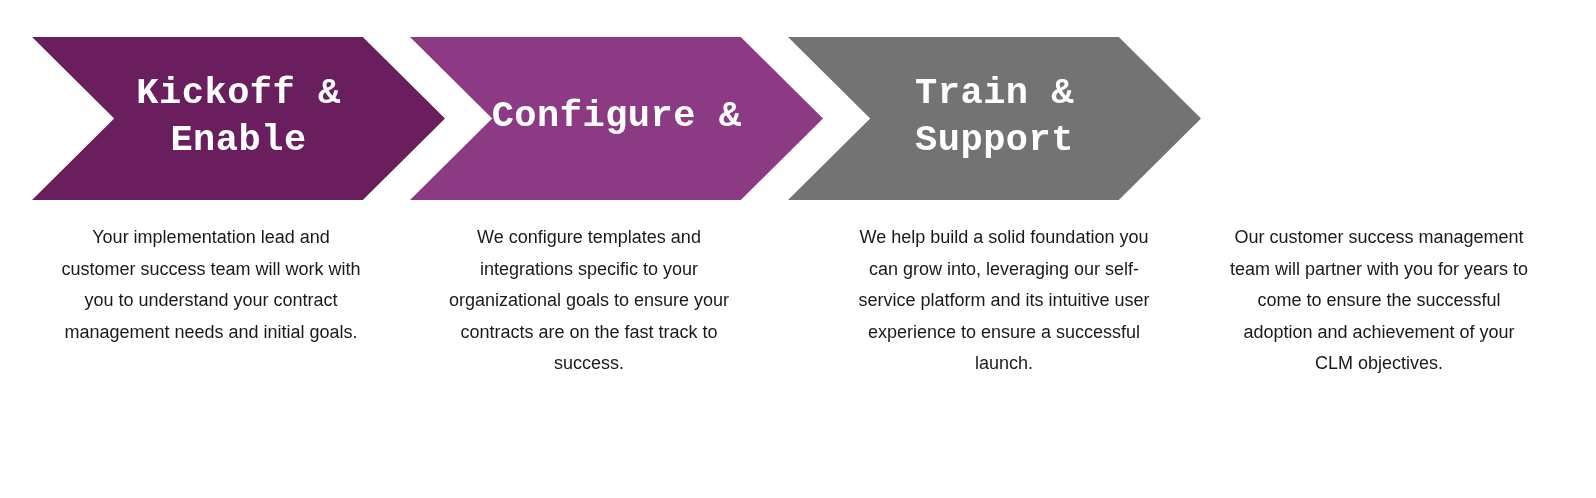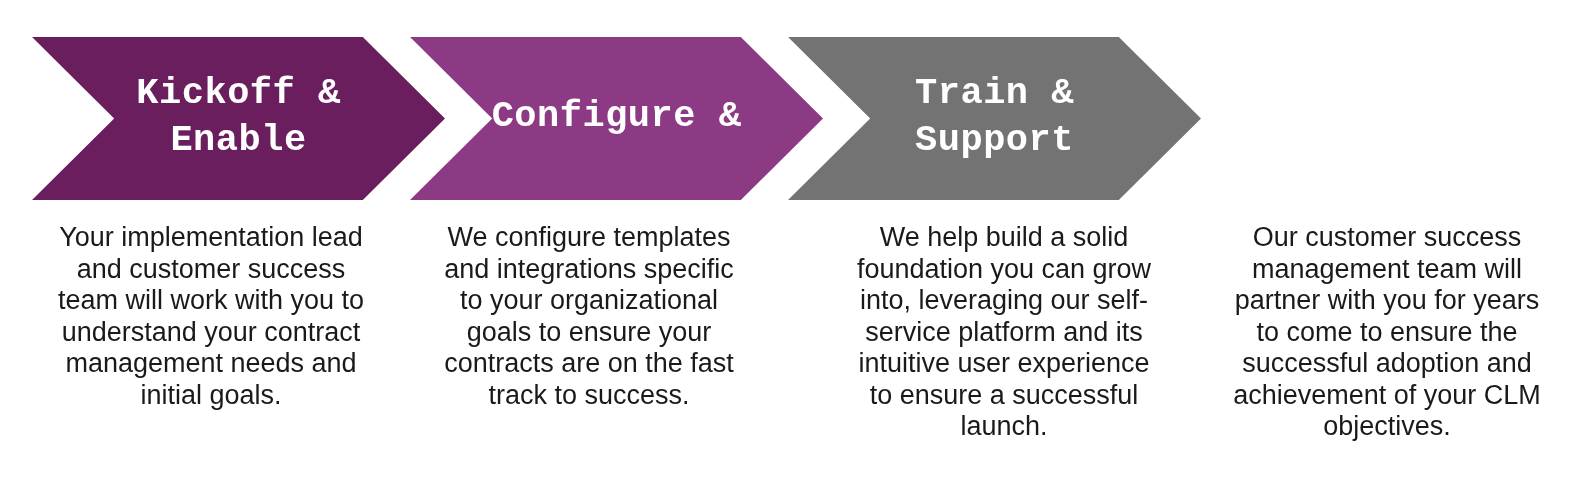--- a/index.html
+++ b/index.html
@@ -37,21 +37,21 @@
     text-align: center;
     letter-spacing: 0.5px;
     transform: translateY(-2px);
     font-family: Liberation Mono, monospace;
   }
   .desc {
     position: absolute;
     top: 222px;
     width: 310px;
     margin: 0;
-    font-size: 27px;
+    font-size: 18px;
     line-height: 31.5px;
     text-align: center;
     color: #1a1a1a;
   }
 </style>
 </head>
 <body>
 
 <div class="canvas">
 
@@ -71,15 +71,15 @@
   <p class="desc" style="left: 434px; color: rgb(26, 26, 26);">We configure templates and integrations specific to your organizational goals to ensure your contracts are on the fast track to success.</p>
 
   <div class="chevron" style="left: 788px; background-color: #737373;">
     <div class="chevron-title">
       <span>Train &amp;</span>
       <span>Support</span>
     </div>
   </div>
   <p class="desc" style="left: 827px; color: rgb(26, 26, 26); margin-left: 22px;">We help build a solid foundation you can grow into, leveraging our self-service platform and its intuitive user experience to ensure a successful launch.</p>
 
-  <p class="desc" style="left: 1224px; color: rgb(26, 26, 26); margin-left: 8px;">Our customer success management team will partner with you for years to come to ensure the successful adoption and achievement of your CLM objectives.</p>
+  <p class="desc" style="left: 1224px; color: rgb(26, 26, 26);">Our customer success management team will partner with you for years to come to ensure the successful adoption and achievement of your CLM objectives.</p>
 
 </div>
 
 </body></html>

